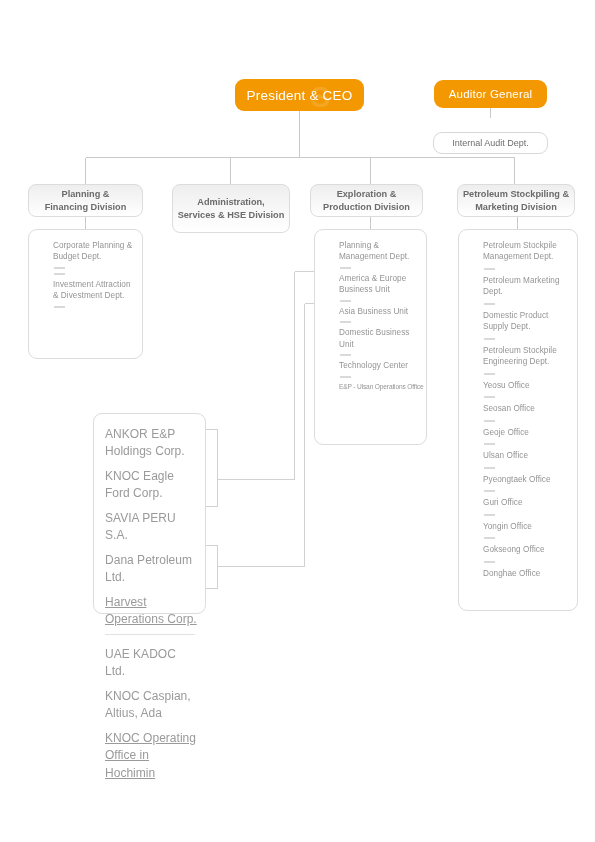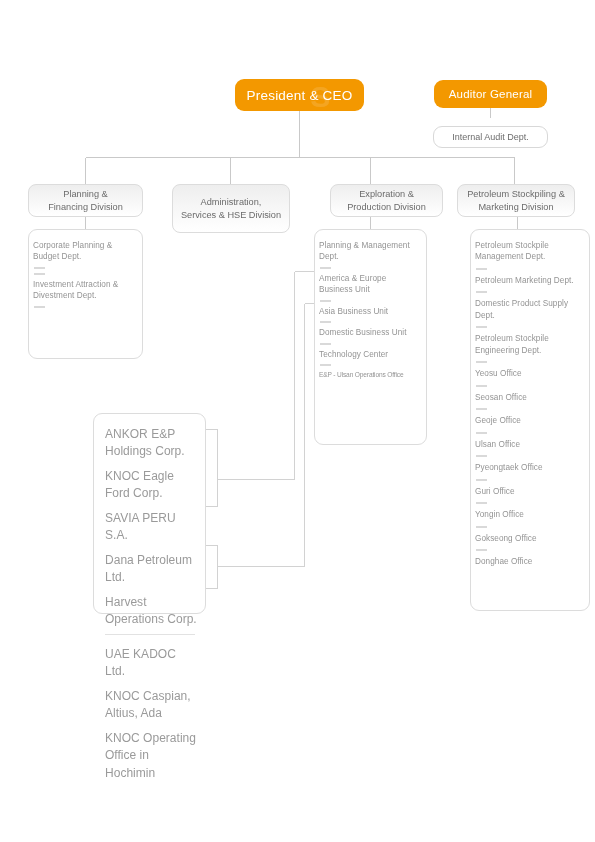--- a/index.html
+++ b/index.html
@@ -66,21 +66,21 @@
   
   .lightbox {
     position: absolute;
     z-index: 3;
     background: #ffffff;
     border: 1px solid #d8d8d8;
     border-radius: 9px;
     box-sizing: border-box;
   }
   #box-audit-dept {
-    left: 433px; top: 126px;
+    left: 433px; top: 132px;
     width: 115px; height: 22px;
     display: flex; align-items: center; justify-content: center;
     font-size: 9px;
     color: #6d6d6d;
   }
 
   
   .divbox {
     position: absolute;
     z-index: 3;
@@ -88,42 +88,42 @@
     border: 1px solid #dcdcdc;
     border-radius: 8px;
     background: linear-gradient(to bottom, #eeeeee 0%, #f6f6f6 45%, #ffffff 100%);
     display: flex;
     align-items: center;
     justify-content: center;
     text-align: center;
     color: #6b6b6b;
     font-size: 9.2px;
     line-height: 1.32;
-    font-weight: normal;
+    font-weight: bold;
     padding: 0 4px;
   }
   #div-0 { left: 28px;  top: 184px; width: 115px; height: 33px; }
   #div-1 { left: 172px; top: 184px; width: 118px; height: 49px; }
-  #div-2 { left: 330px; top: 184px; width: 113px; height: 33px; }
+  #div-2 { left: 310px; top: 184px; width: 113px; height: 33px; }
   #div-3 { left: 457px; top: 184px; width: 118px; height: 33px; }
 
   
   .deptbox {
     position: absolute;
     z-index: 3;
     box-sizing: border-box;
     background: #ffffff;
     border: 1px solid #dcdcdc;
     border-radius: 9px;
-    padding: 10px 9px 10px 4px;
+    padding: 10px 9px 10px 24px;
   }
   #col-0 { left: 28px;  top: 229px; width: 115px; height: 130px; }
   #col-1 { left: 167px; top: 229px; width: 119px; height: 130px; }
   #col-2 { left: 314px; top: 229px; width: 113px; height: 216px; }
-  #col-3 { left: 470px; top: 229px; width: 120px; height: 382px; }
+  #col-3 { left: 458px; top: 229px; width: 120px; height: 382px; }
   #col-subsidiaries { left: 93px; top: 413px; width: 113px; height: 201px;
                       padding: 12px 8px 12px 11px; }
 
   .dept-item {
     color: #949494;
     font-size: 8.2px;
     line-height: 1.4;
     letter-spacing: .05px;
   }
   .dept-item.compact {
@@ -140,21 +140,21 @@
   #col-3 .dash { margin: 5px 0 5px 1px; }
   #col-2 .dash { margin: 4px 0 4px 1px; }
 
   .sub-item {
     color: #9a9a9a;
     font-size: 12px;
     line-height: 1.42;
     margin-bottom: 8px;
     letter-spacing: .02px;
   }
-  .sub-item:last-child { margin-bottom: 0; }
+  .sub-item:last-child { margin-bottom: 0; text-decoration: underline; }
   .sub-divider {
     height: 1px;
     background: #e2e2e2;
     margin: 6px 2px 11px 0;
   }
 </style>
 </head>
 <body>
 
 <div id="chart-root">

